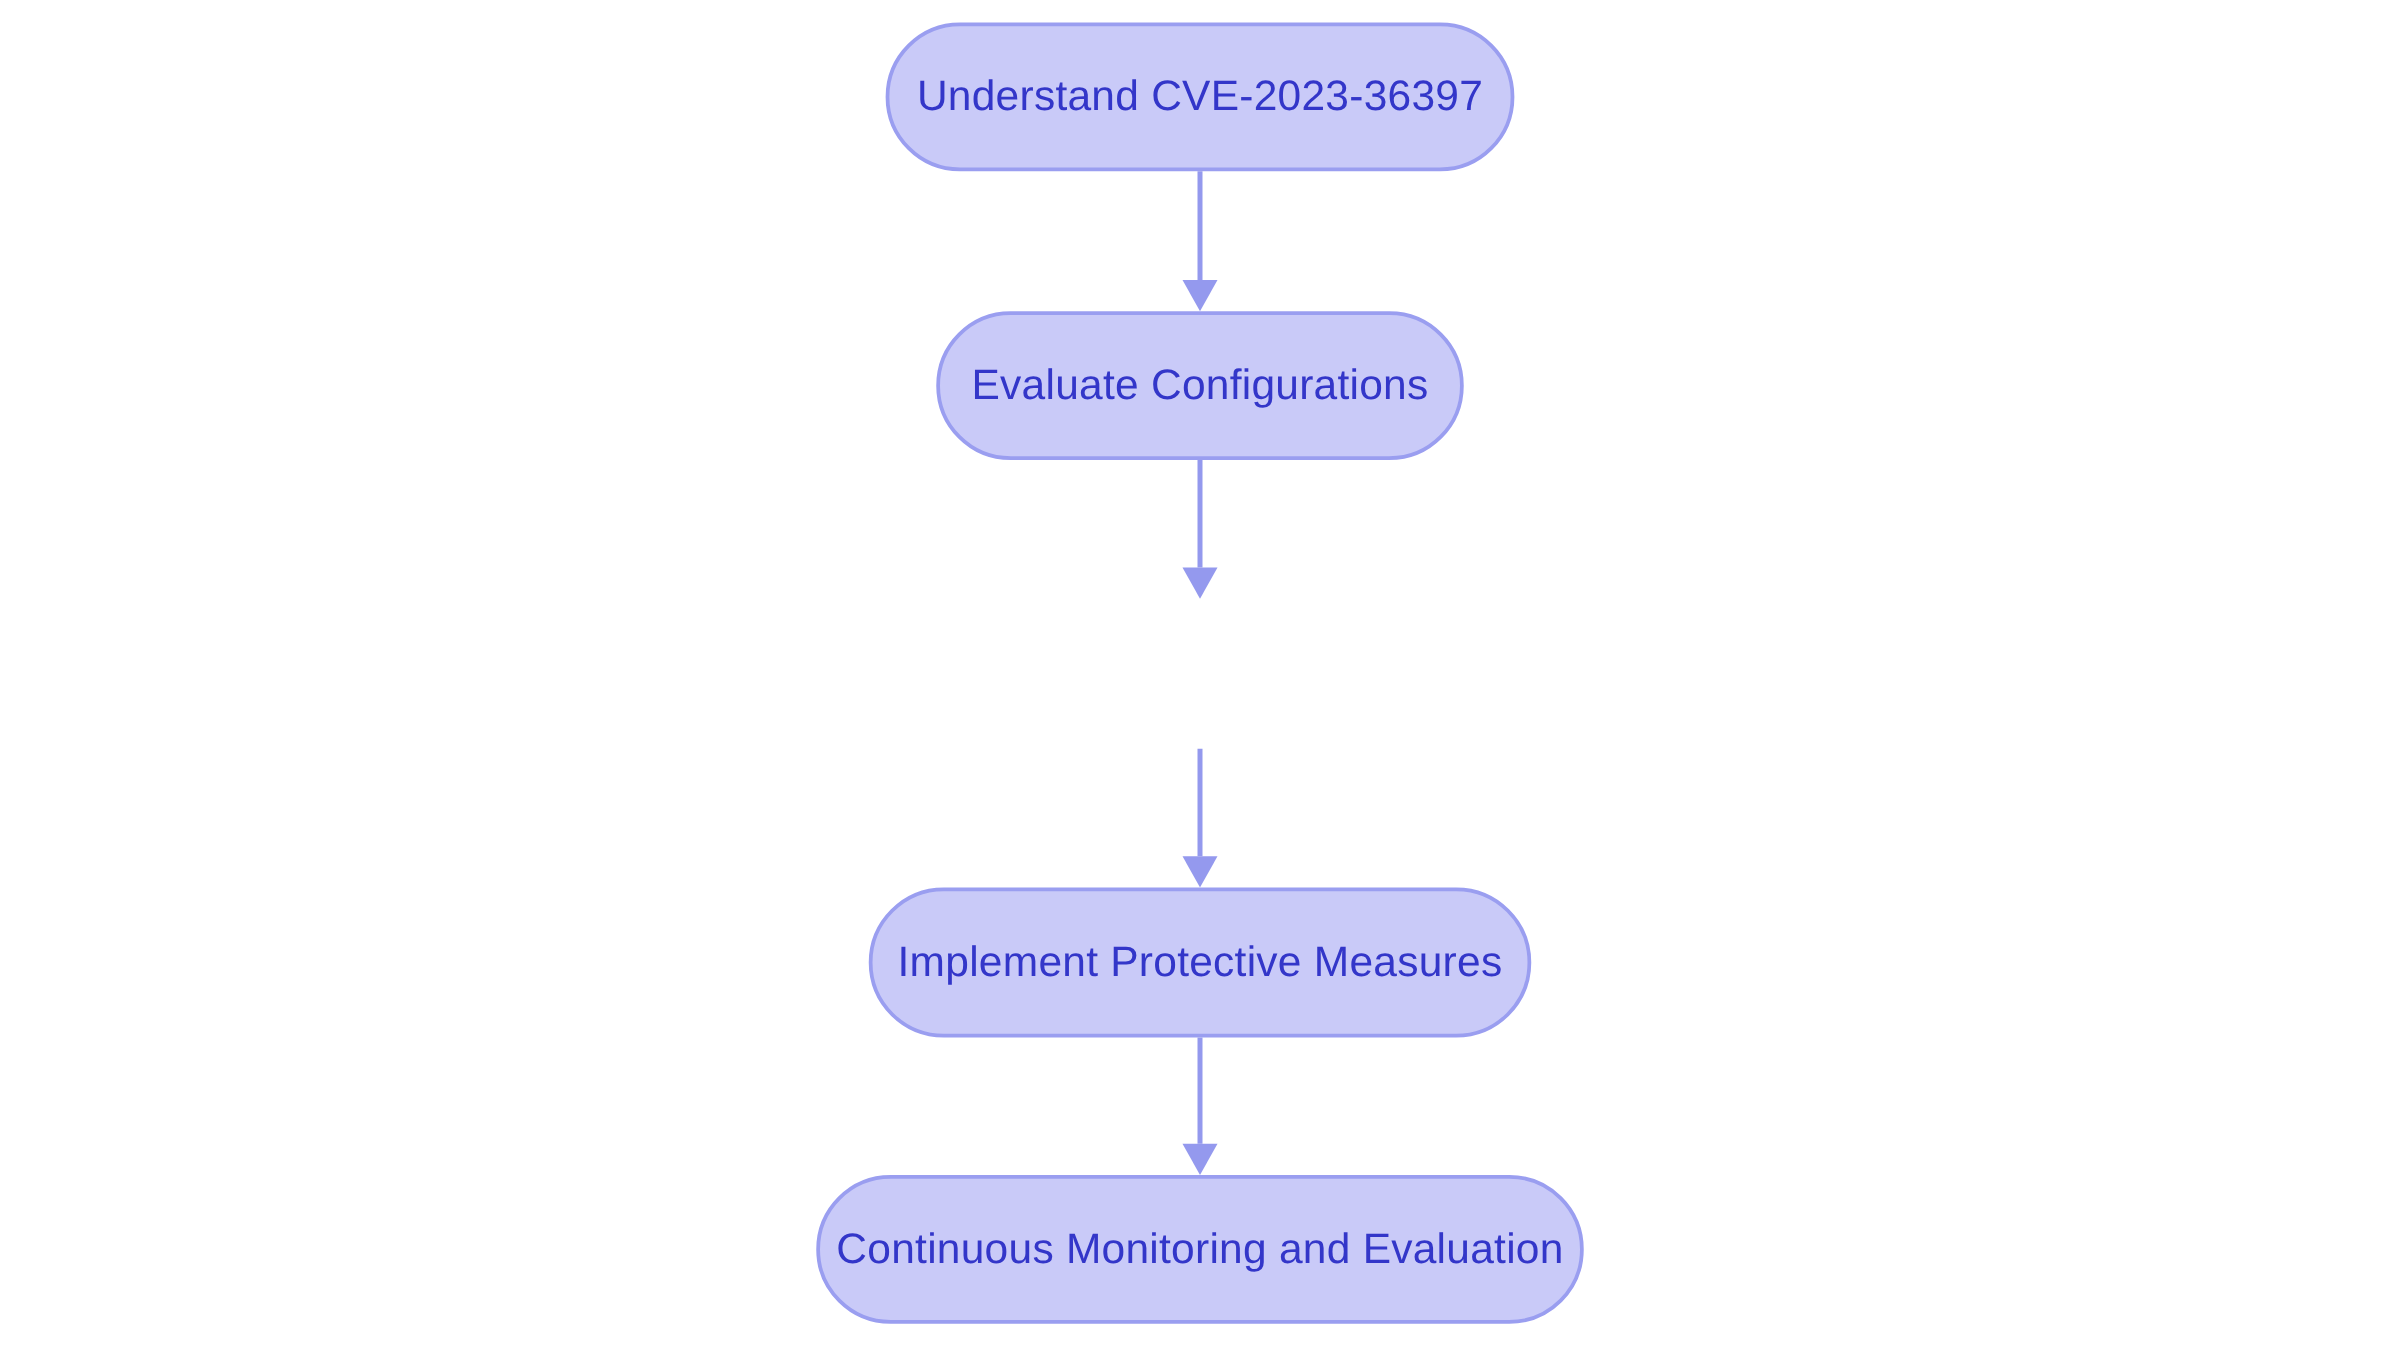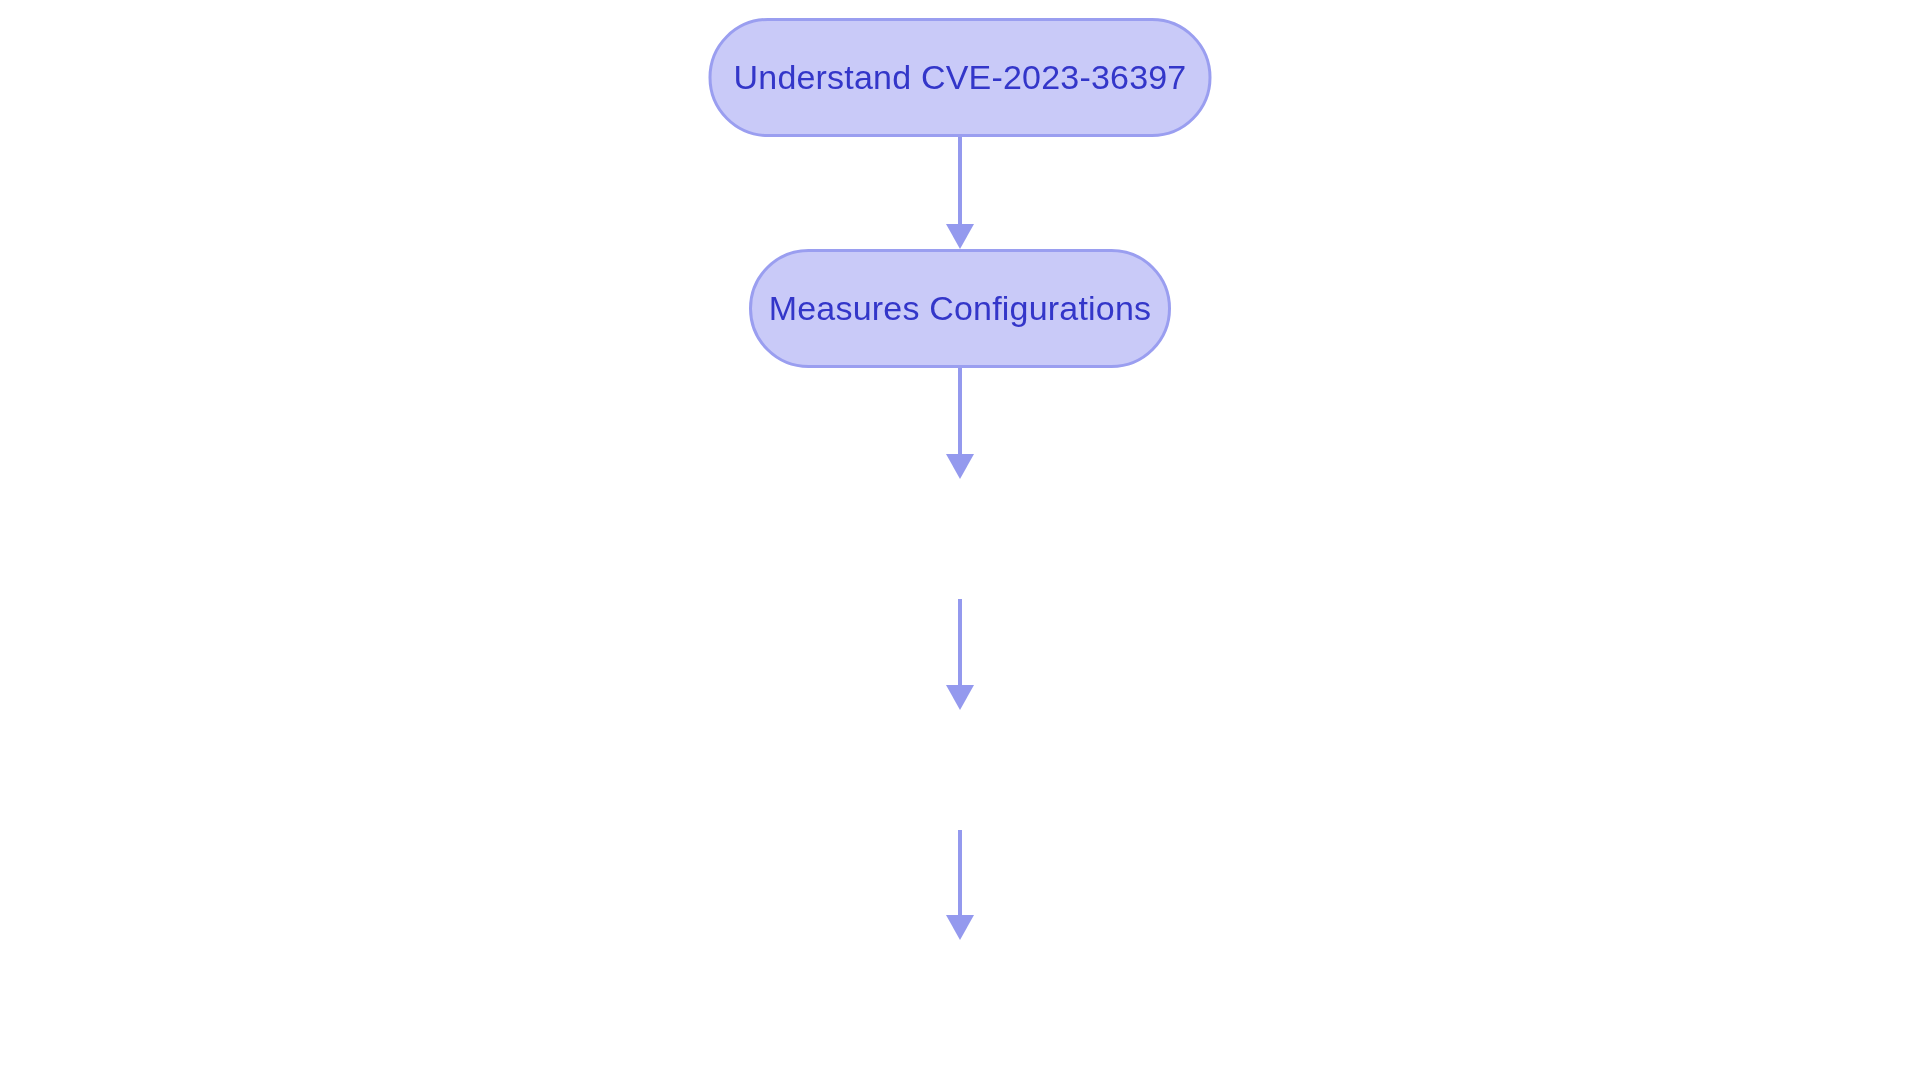--- a/index.html
+++ b/index.html
@@ -72,15 +72,21 @@
       <div class="head"></div>
     </div>
     <div class="connector" style="top: 830px; height: 110px;">
       <div class="shaft"></div>
       <div class="head"></div>
     </div>
     <div class="node" style="top: 18px; width: 503px; height: 119px;">
       <span class="node-label">Understand CVE-2023-36397</span>
     </div>
     <div class="node" style="top: 249px; width: 422px; height: 119px;">
-      <span class="node-label">Measures Configurations</span>
+      <span class="node-label">Evaluate Configurations</span>
+    </div>
+    <div class="node" style="top: 710px; width: 530px; height: 120px;">
+      <span class="node-label">Implement Protective Measures</span>
+    </div>
+    <div class="node" style="top: 940px; width: 614px; height: 119px;">
+      <span class="node-label">Continuous Monitoring and Evaluation</span>
     </div>
   </div>
 
 </body></html>

